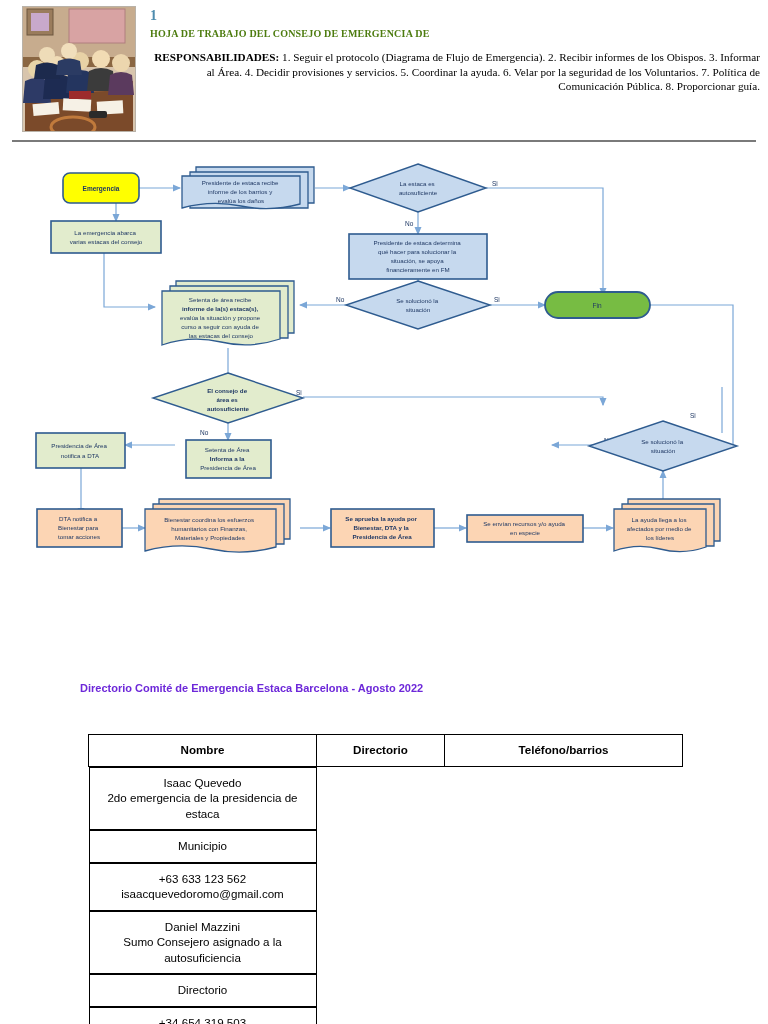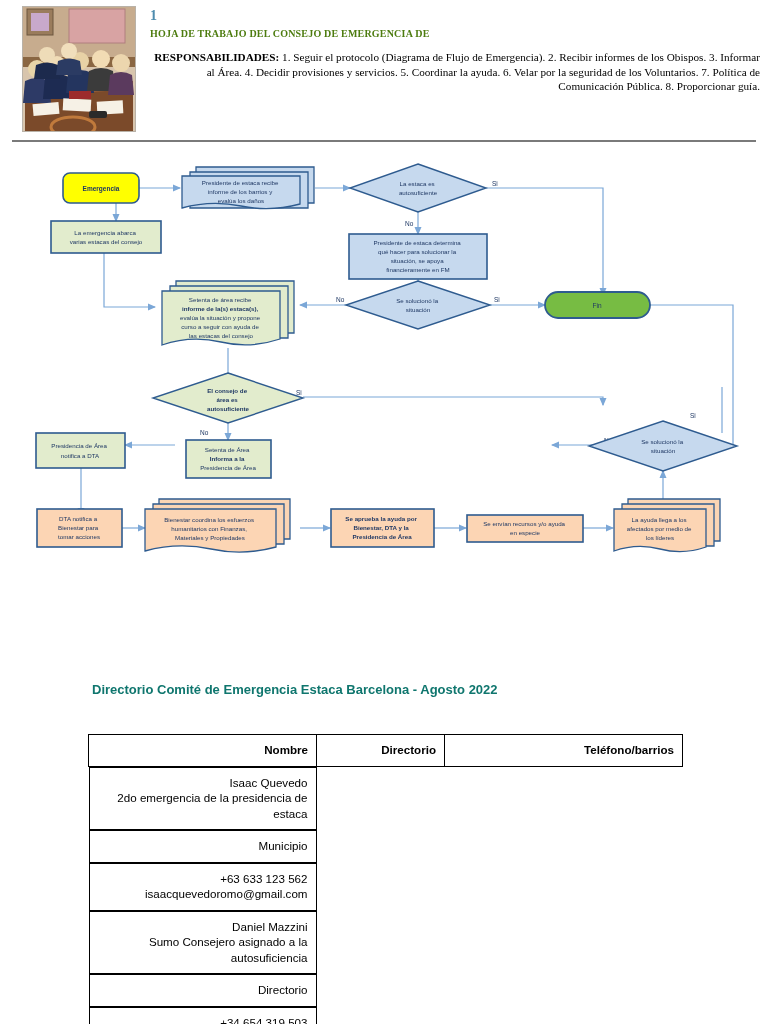--- a/index.html
+++ b/index.html
@@ -82,41 +82,41 @@
   .flow {
     position: absolute;
     left: 0; top: 155px;
     width: 768px; height: 450px;
   }
   .flow svg { display: block; }
 
   
   .dir-title {
     position: absolute;
-    left: 92px; top: 682px;
+    left: 80px; top: 682px;
     font-family: "Liberation Sans", sans-serif;
-    font-size: 13px;
+    font-size: 11px;
     font-weight: bold;
-    color: #0f766e;
+    color: #6d28d9;
   }
   .dir-table {
     position: absolute;
     left: 88px; top: 734px;
     width: 594px;
     border-collapse: collapse;
     table-layout: fixed;
     font-family: "Liberation Sans", sans-serif;
     font-size: 11.6px;
     color: #000;
   }
   .dir-table th, .dir-table td {
     border: 1.6px solid #000;
     padding: 7px 8px 8px 8px;
     vertical-align: top;
-    text-align: right;
+    text-align: center;
     line-height: 15.5px;
   }
   .dir-table th { font-weight: bold; }
   .dir-table col.c1 { width: 228px; }
   .dir-table col.c2 { width: 128px; }
   .dir-table col.c3 { width: 238px; }
   .cell-line { display: block; white-space: pre-wrap; }
 </style>
 </head>
 <body>

